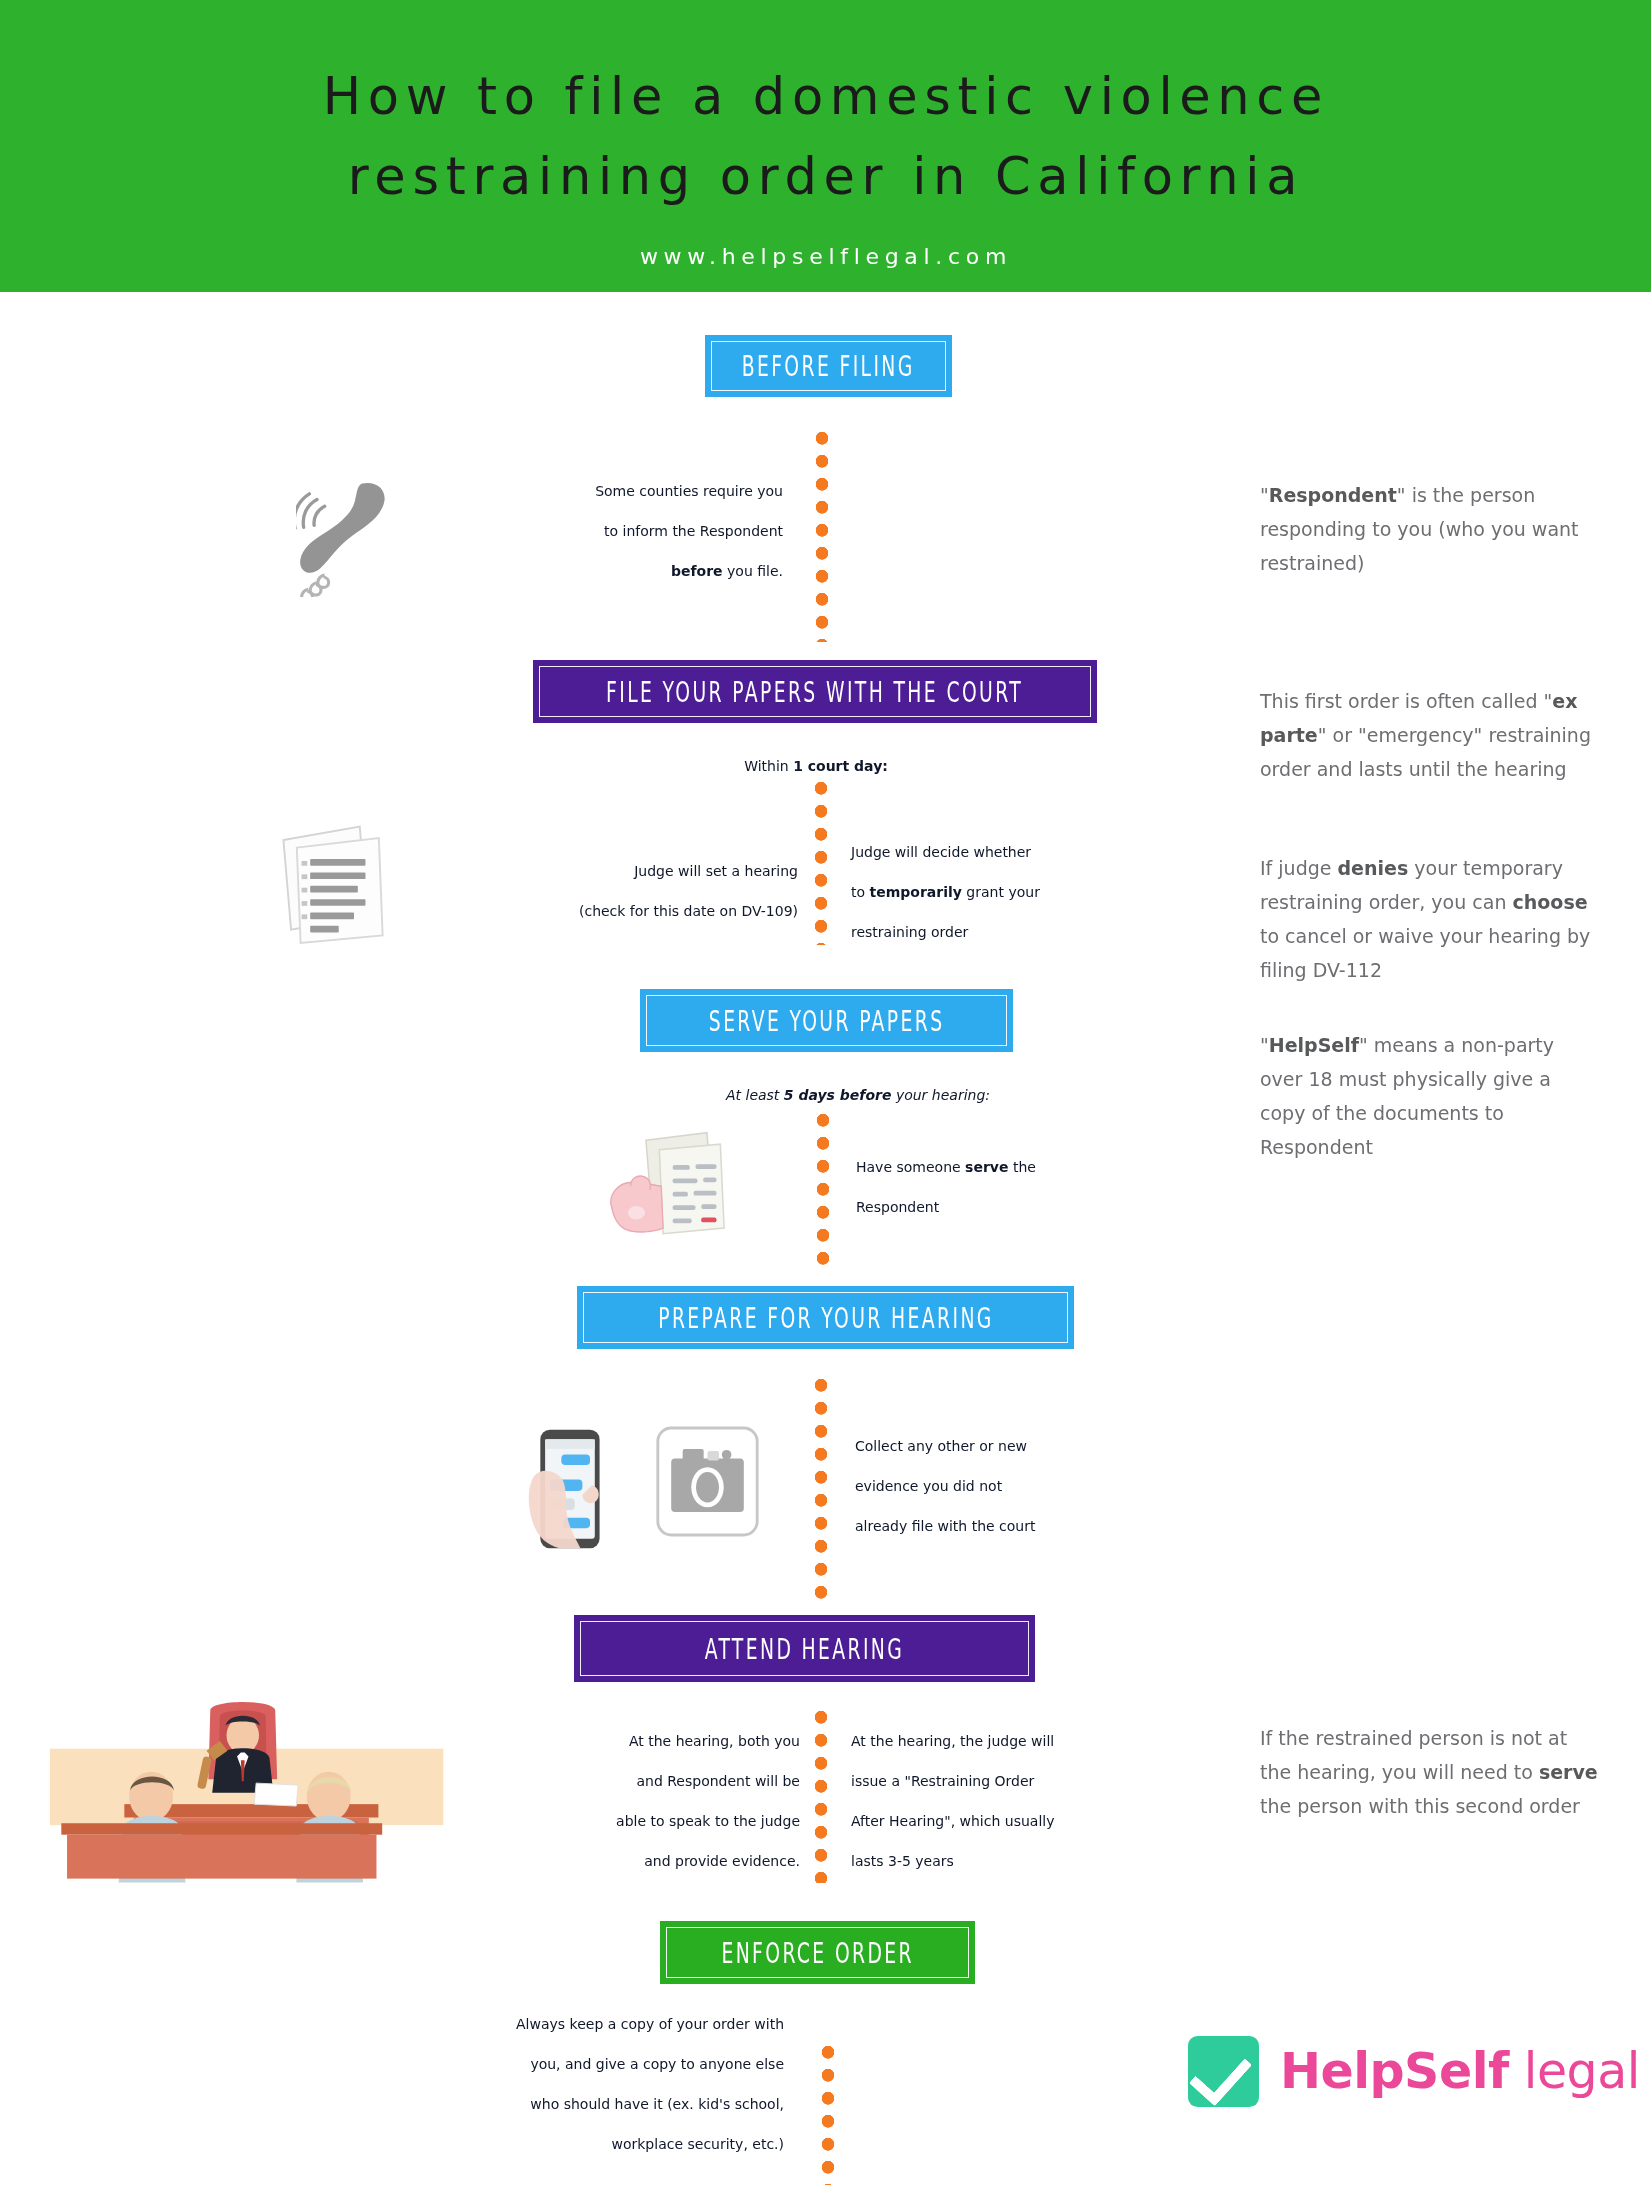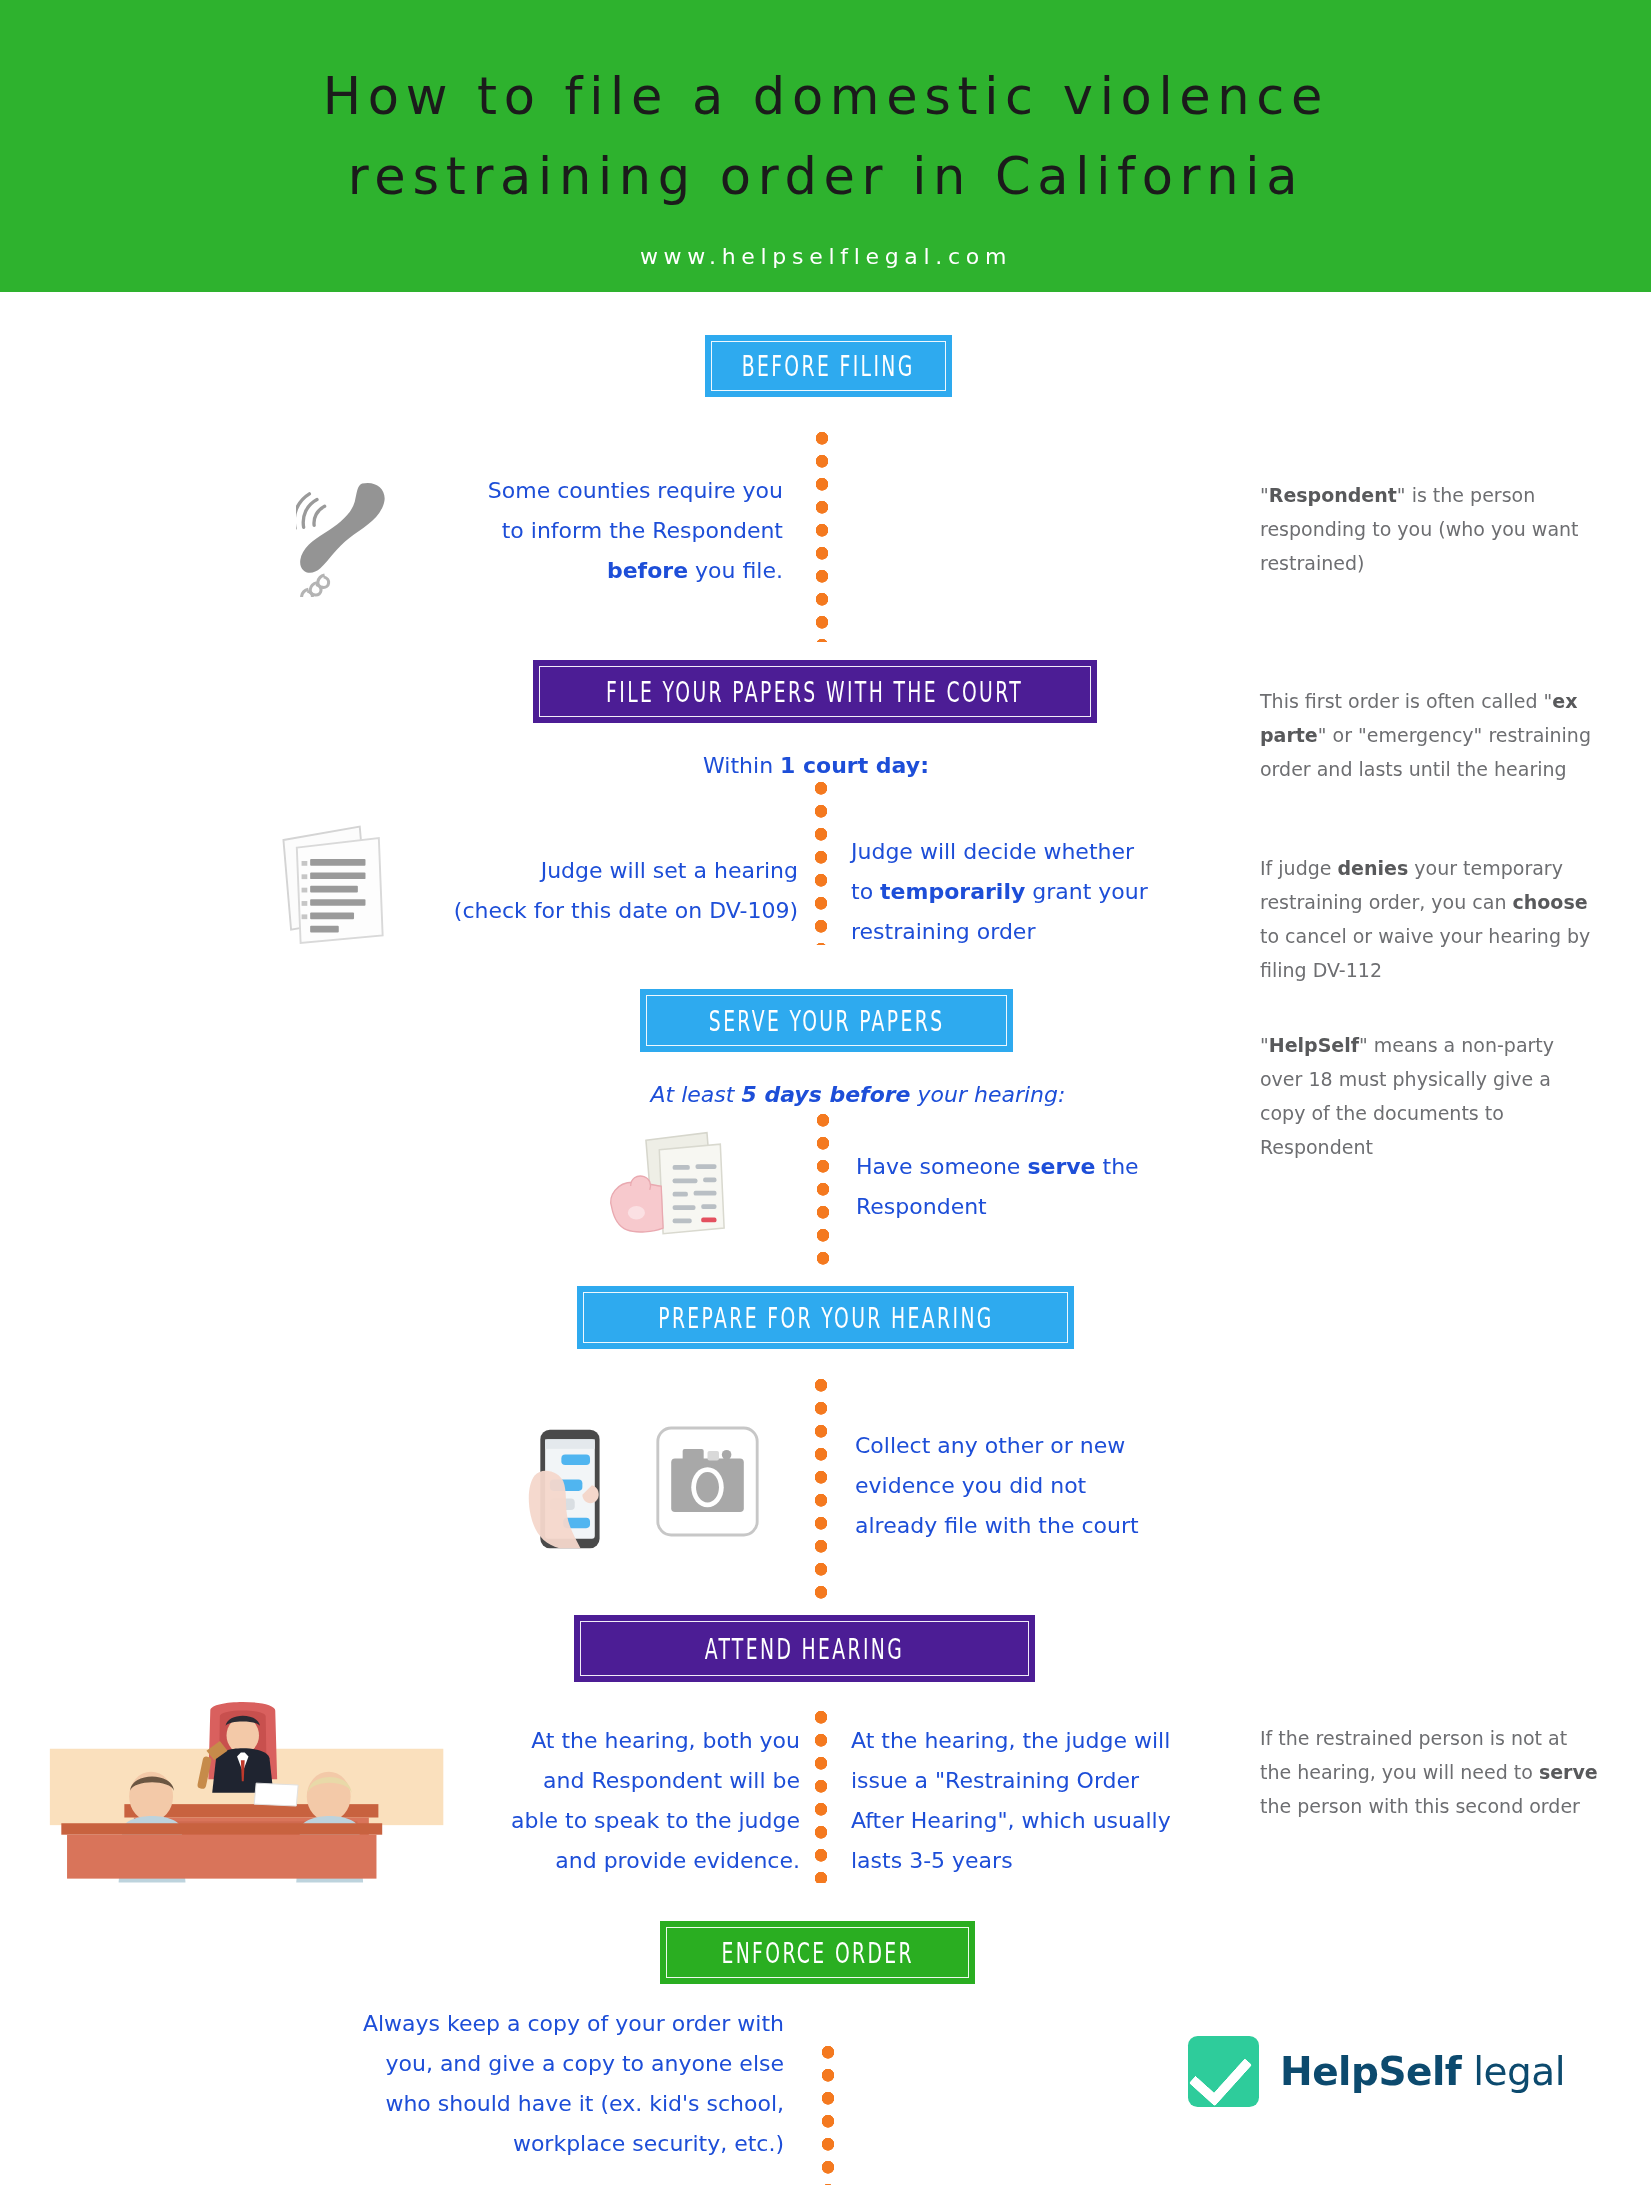--- a/index.html
+++ b/index.html
@@ -80,22 +80,22 @@
     width: 12.4px;
     background-image: radial-gradient(circle at 50% 6.2px, #F4791F 6.2px, rgba(244,121,31,0) 6.7px);
     background-size: 12.4px 23px;
     background-repeat: repeat-y;
   }
 
   
   .txt {
     position: absolute;
     font-family: "DejaVu Sans", sans-serif;
-    color: #1d4ed8;
-    font-size: 22px;
+    color: #0f172a;
+    font-size: 14px;
     line-height: 40px;
   }
   .txt b { font-weight: 700; }
   .txt.right-align { text-align: right; }
   .txt.center-align { text-align: center; }
 
   .side {
     position: absolute;
     font-family: "DejaVu Sans", sans-serif;
     color: #6d6e71;
@@ -125,22 +125,22 @@
     position: absolute;
     left: 15.3px; top: 9.6px;
     width: 25px; height: 46px;
     border: 10.5px solid #ffffff;
     border-top: 0; border-left: 0;
     transform: rotate(42deg);
     border-radius: 2.9px;
   }
   .logo-text {
     font-family: "DejaVu Sans", sans-serif;
-    font-size: 39px;
-    color: #0c4a6e;
+    font-size: 49px;
+    color: #ec4899;
     letter-spacing: -0.5px;
   }
   .logo-text .b { font-weight: 700; }
   .logo-text .l { font-weight: 400; }
 </style>
 </head>
 <body>
 
 <div id="page">
 

